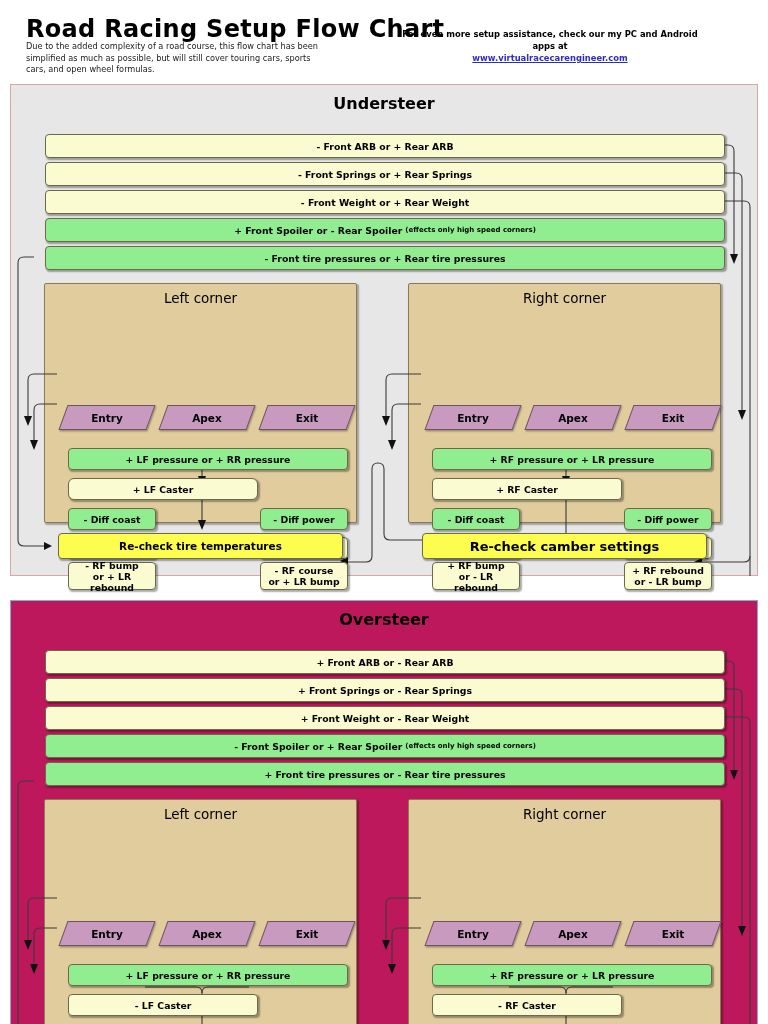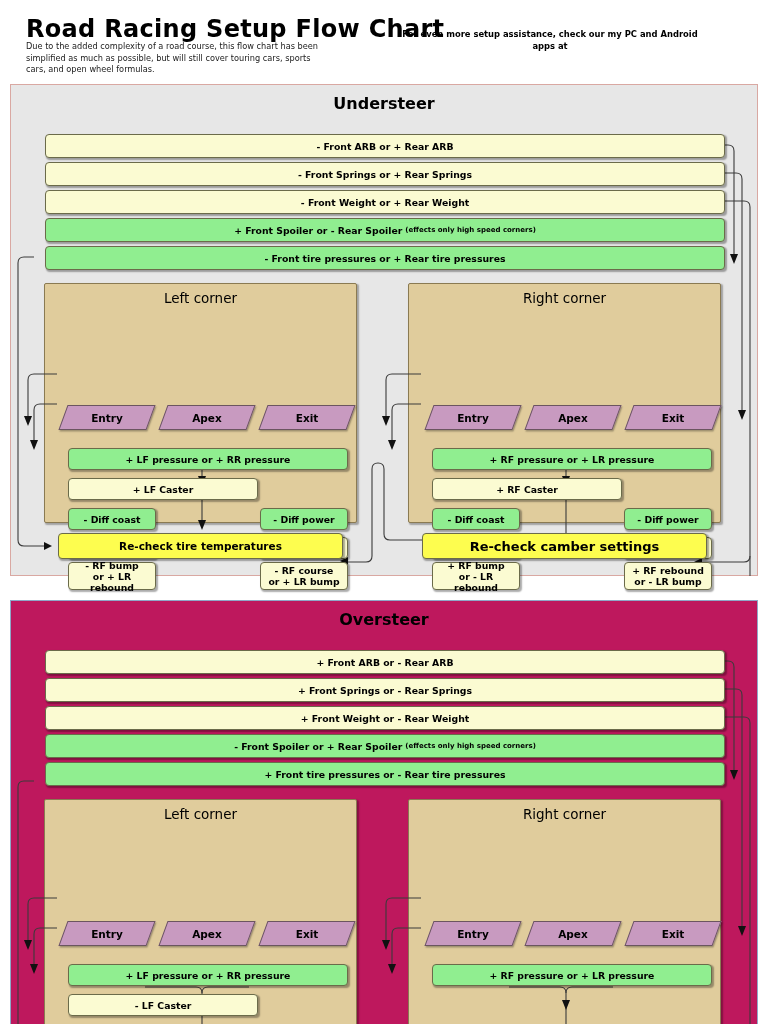--- a/index.html
+++ b/index.html
@@ -99,20 +99,21 @@
 </head>
 <body>
 
 <div class="page">
 
   <div class="header">
     <div class="doc-title">Road Racing Setup Flow Chart</div>
     <div class="doc-sub">Due to the added complexity of a road course, this flow chart has been simplified as much as possible, but will still cover touring cars, sports cars, and open wheel formulas.</div>
     <div class="promo">
       <span>For even more setup assistance, check our my PC and Android apps at</span>
+      <a class="promo-link" href="#">www.virtualracecarengineer.com</a>
     </div>
   </div>
 
   <div class="section understeer">
     <div class="section-title">Understeer</div>
 
     <div class="box cream wide" style="top:49px">
         <span>- Front ARB or + Rear ARB</span>
       </div>
     <div class="box cream wide" style="top:77px">
@@ -137,21 +138,21 @@
       </div>
     <div class="para" style="left:152px; top:320px; width:88px;">
         <span>Apex</span>
       </div>
     <div class="para" style="left:252px; top:320px; width:88px;">
         <span>Exit</span>
       </div>
     <div class="box green" style="left:57px; top:363px; width:280px; height:22px;">
         <span>+ LF pressure or + RR pressure</span>
       </div>
-    <div class="box cream" style="left:57px; top:393px; width:190px; height:22px;">
+    <div class="box cream" style="left:57px; top:393px; width:190px; height:22px;border-radius:6px;">
         <span>+ LF Caster</span>
       </div>
     <div class="box green" style="left:57px; top:423px; width:88px; height:22px;">
         <span>- Diff coast</span>
       </div>
     <div class="box cream" style="left:57px; top:452px; width:88px; height:22px;">
         <span>+ Front toe out</span>
       </div>
     <div class="box cream multi" style="left:57px; top:477px; width:88px; height:28px;">
         <span style="white-space:pre-line">- RF bump
@@ -261,20 +262,23 @@
         <span>Entry</span>
       </div>
     <div class="para" style="left:518px; top:320px; width:88px;">
         <span>Apex</span>
       </div>
     <div class="para" style="left:618px; top:320px; width:88px;">
         <span>Exit</span>
       </div>
     <div class="box green" style="left:421px; top:363px; width:280px; height:22px;">
         <span>+ RF pressure or + LR pressure</span>
+      </div>
+    <div class="box cream" style="left:421px; top:393px; width:190px; height:22px;">
+        <span>- RF Caster</span>
       </div>
 
   </div>
 
   <svg class="wires" viewBox="0 0 768 1024">
 
     <path d="M714,145 H728 Q734,145 734,151 V254 "></path>
     <path d="M714,173 H736 Q742,173 742,179 V410 "></path>
     <path d="M714,201 H744 Q750,201 750,207 V576 "></path>
     <polygon class="arrow" points="730,254 738,254 734,264"></polygon>

